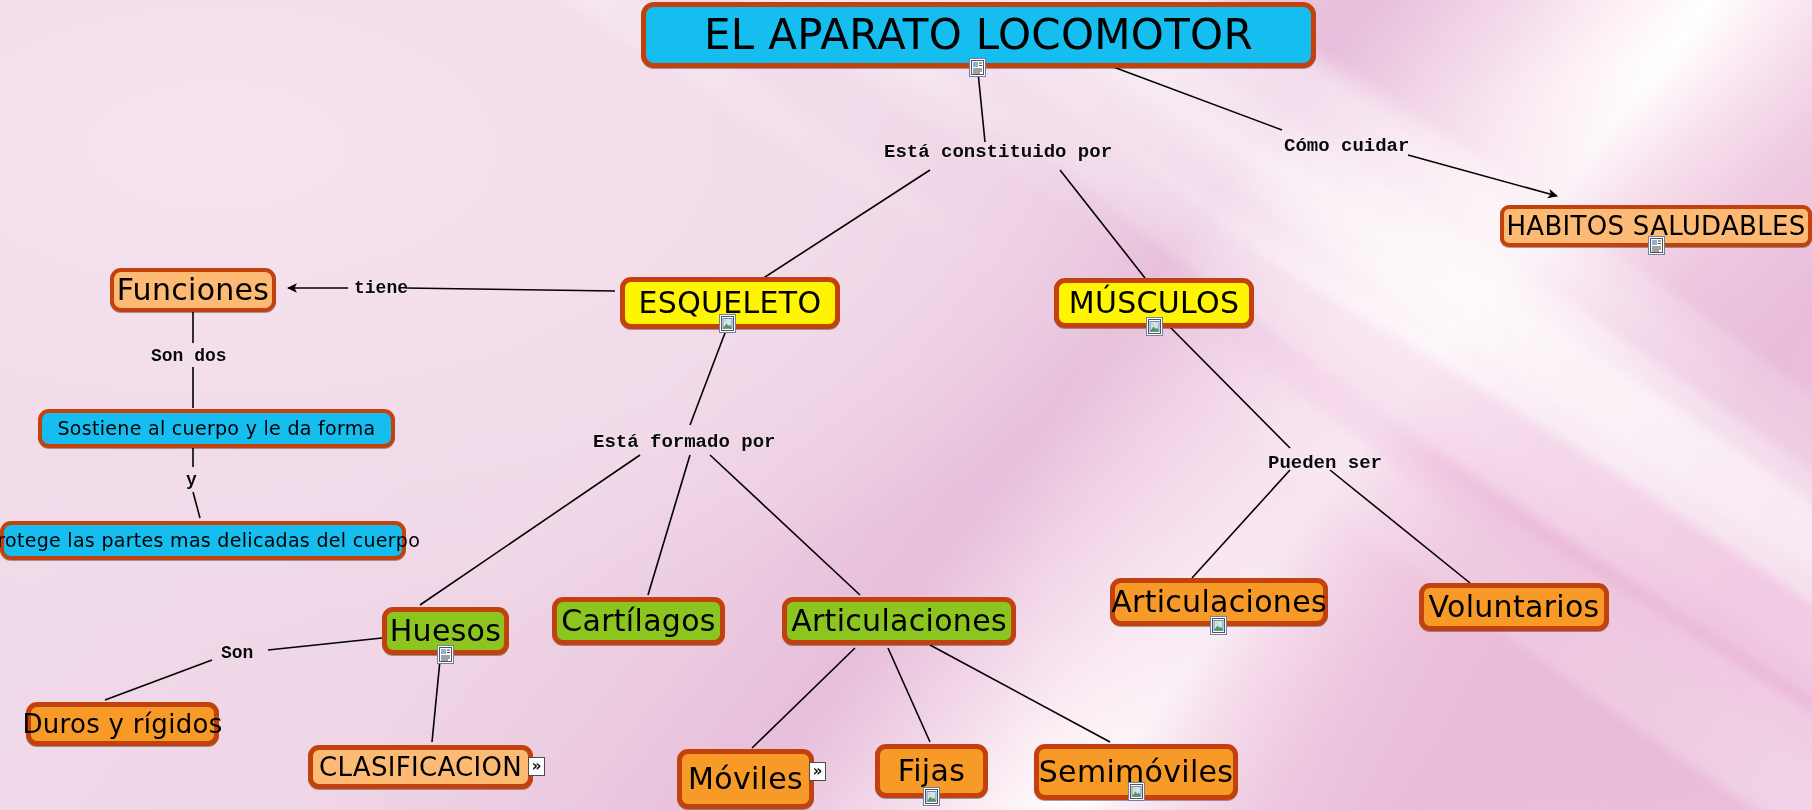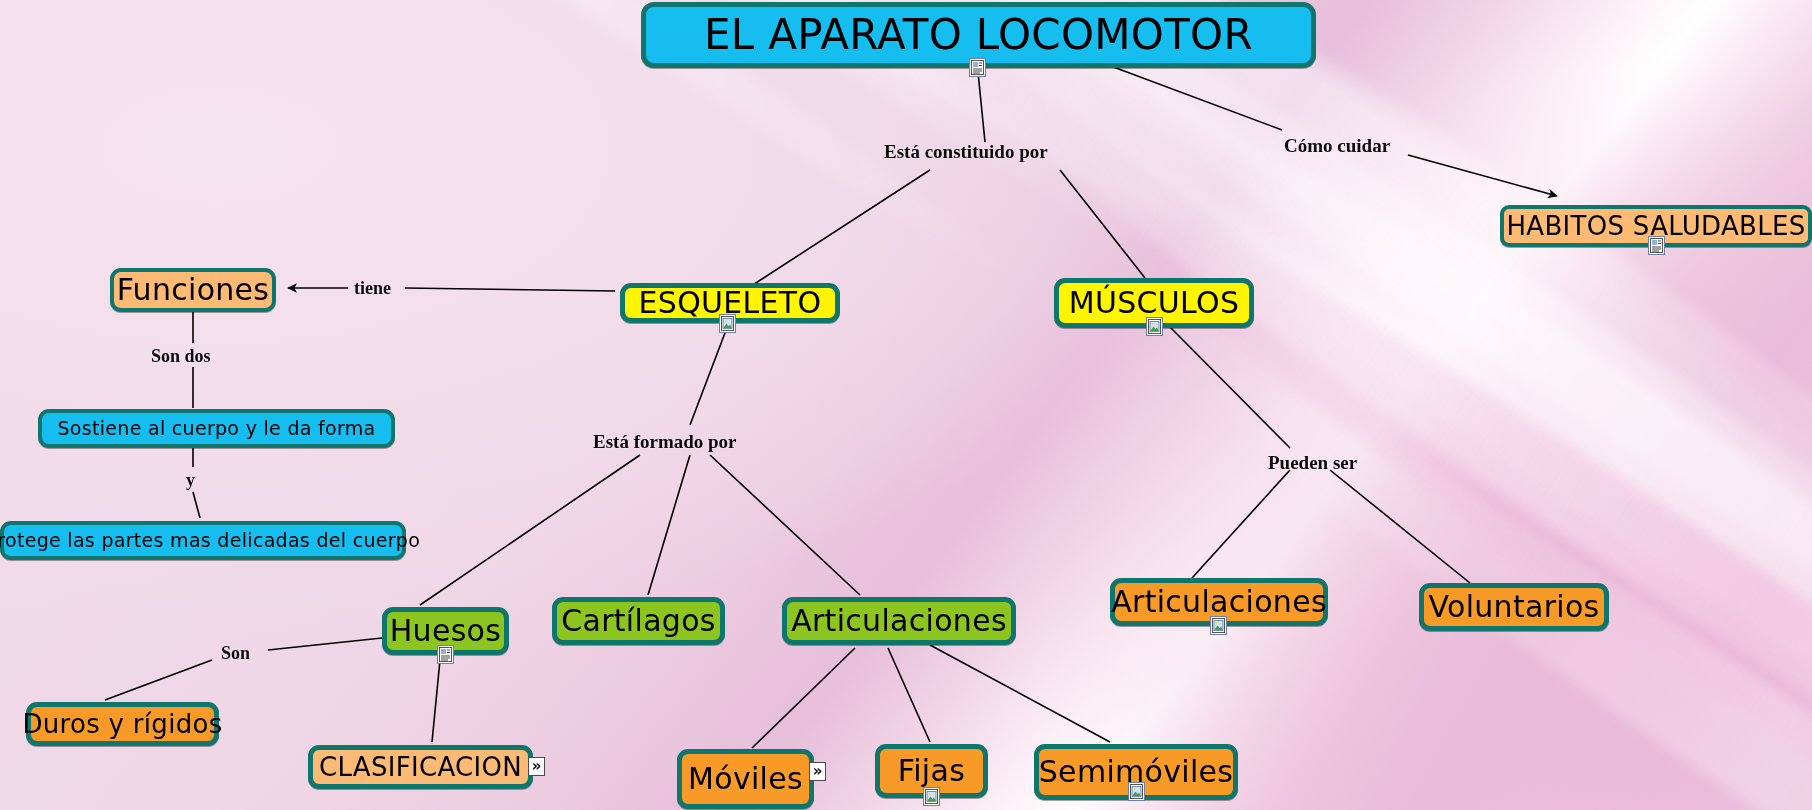--- a/index.html
+++ b/index.html
@@ -53,21 +53,21 @@
   #edges {
     position: absolute;
     inset: 0;
     pointer-events: none;
   }
 
   
   .node {
     position: absolute;
     box-sizing: border-box;
-    border: 4px solid #0f766e;
+    border: 4px solid #c2410c;
     border-radius: 11px;
     display: flex;
     align-items: center;
     justify-content: center;
     white-space: nowrap;
     color: #000;
     font-family: "DejaVu Sans", sans-serif;
     letter-spacing: .3px;
     line-height: 1;
     text-align: center;
@@ -75,21 +75,21 @@
   }
   .node.cyan   { background: #16BDEF; }
   .node.yellow { background: #FFF500; }
   .node.magenta{ background: #fdba74; }
   .node.green  { background: #8CC520; }
   .node.orange { background: #F89A27; }
 
   
   .elabel {
     position: absolute;
-    font-family: Liberation Serif, serif;
+    font-family: Liberation Mono, monospace;
     font-weight: bold;
     color: #0a0a0a;
     white-space: nowrap;
     text-shadow: 0 0 2px rgba(255,255,255,.75);
   }
 
   
   .attach {
     position: absolute;
     width: 17px;
@@ -225,21 +225,21 @@
       <line x1="2" y1="11" x2="11" y2="11"></line>
       <line x1="2" y1="13" x2="9" y2="13"></line>
     </g>
   </svg>
 </div>
 
 <div class="node magenta t-big" style="left:110px; top:268px; width:166px; height:44px;">
   <span>Funciones</span>
 </div>
 
-<div class="node yellow t-big" style="left:620px; top:283px; width:220px; height:40px; border-width:5px;">
+<div class="node yellow t-big" style="left:620px; top:277px; width:220px; height:52px; border-width:5px;">
   <span>ESQUELETO</span>
 </div>
 <div class="attach" style="left:719px; top:314px;">
   <svg width="13" height="15" viewBox="0 0 13 15" aria-hidden="true">
     <rect x="0.5" y="0.5" width="12" height="14" fill="#fff" stroke="#555"></rect>
     <rect x="2" y="2.5" width="9" height="10" fill="#cfe3f7" stroke="#5577a0" stroke-width="0.8"></rect>
     <circle cx="4.5" cy="5" r="1.1" fill="#f3d24b"></circle>
     <path d="M2.2,12 L5.5,7.5 L7.6,10 L9,8.4 L10.8,12 Z" fill="#4f9a4f"></path>
   </svg>
 </div>

